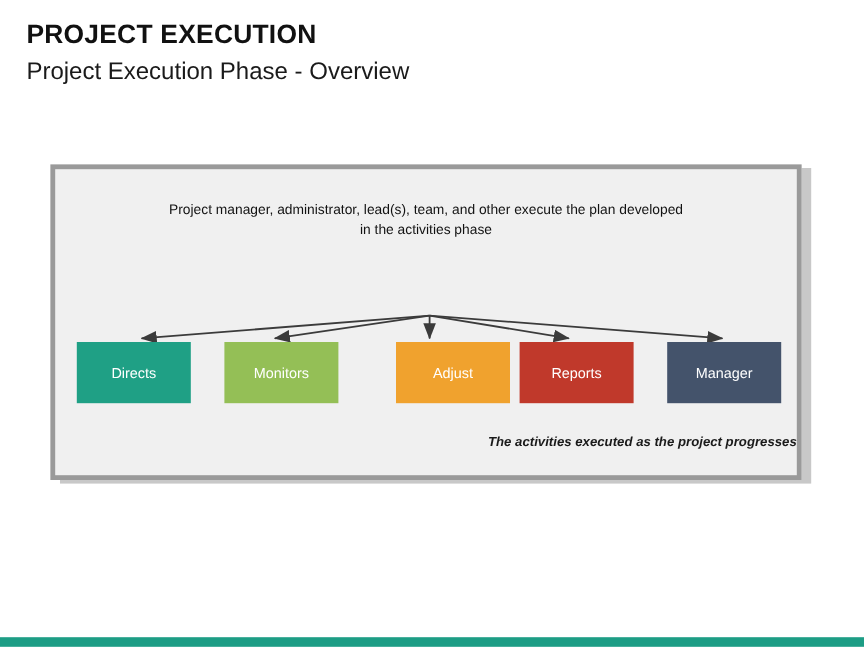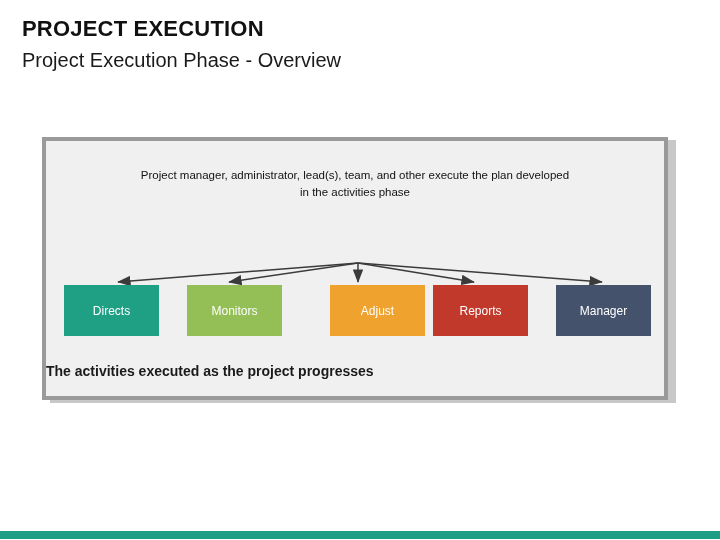--- a/index.html
+++ b/index.html
@@ -115,22 +115,23 @@
   .cbox-0 { left: 18px; }
   .cbox-1 { left: 141px; }
   .cbox-2 { left: 264px; margin-left: 20px; }
   .cbox-3 { left: 387px; }
   .cbox-4 { left: 510px; }
   .caption {
     position: absolute;
     left: 0;
     right: 0;
     top: 222px;
-    text-align: left;
-    font-size: 14px;
+    text-align: right;
+    font-size: 11px;
+    font-style: italic;
     font-weight: bold;
     color: #1a1a1a;
   }
   
   .bottom-bar {
     position: absolute;
     left: 0;
     top: 531px;
     width: 720px;
     height: 8px;

